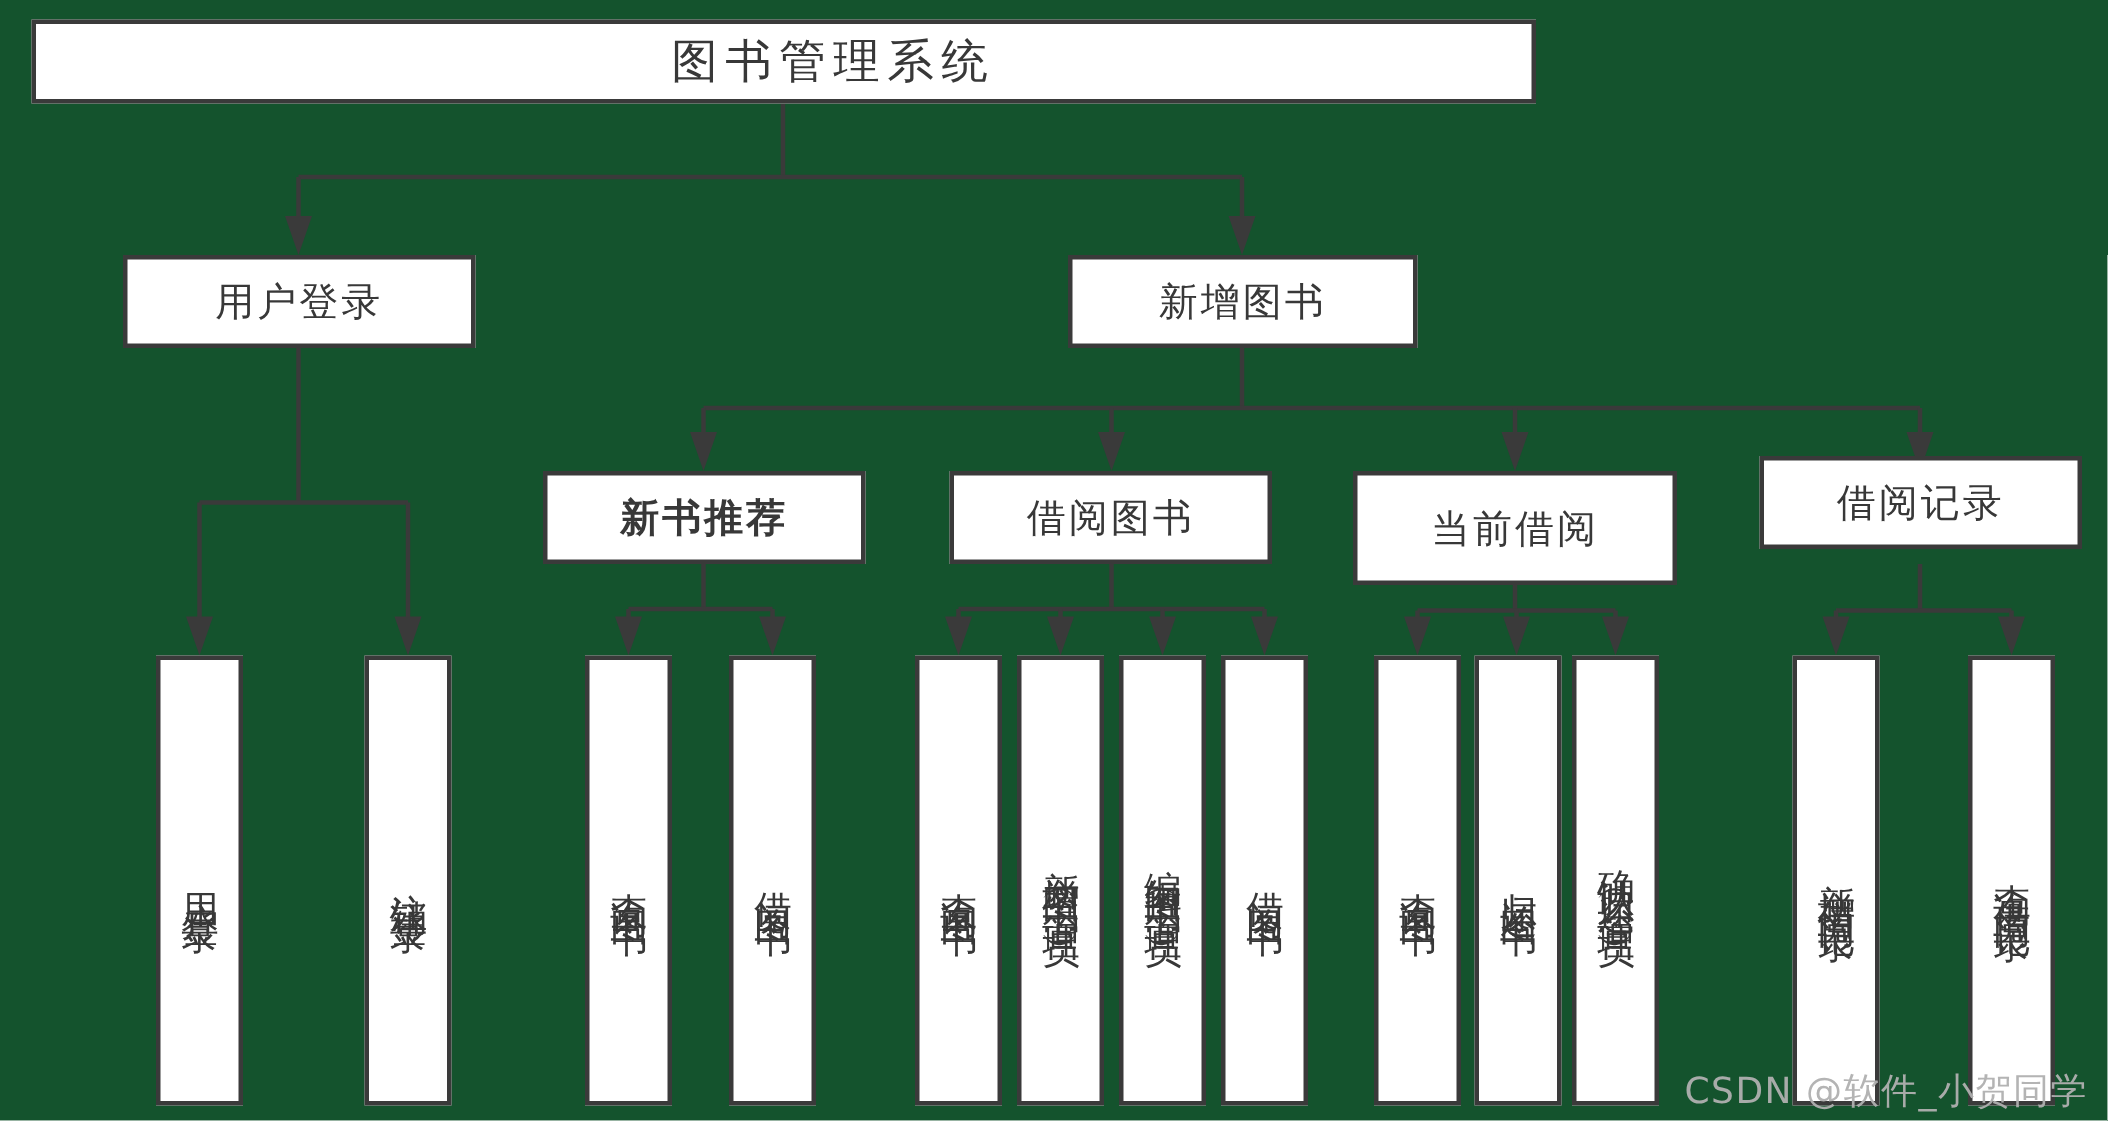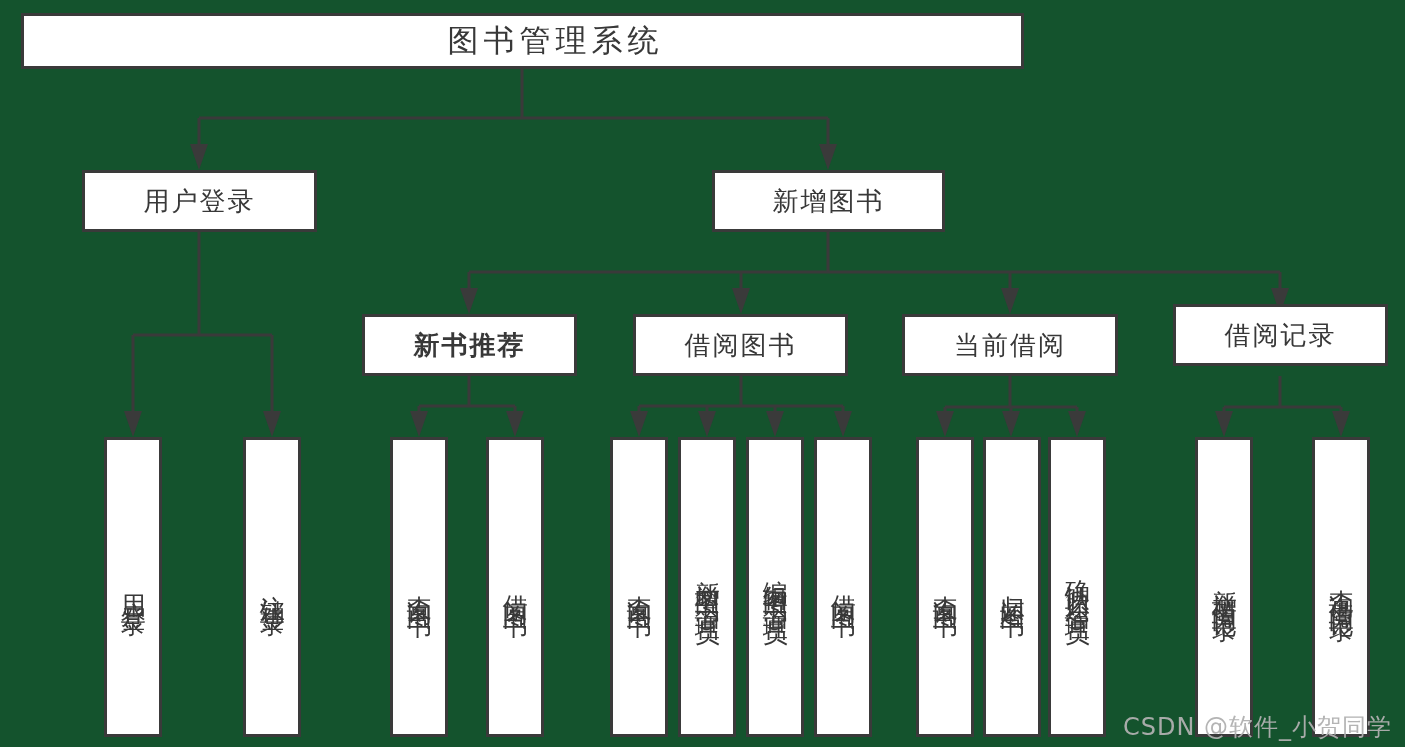--- a/index.html
+++ b/index.html
@@ -93,21 +93,21 @@
   <div class="box" style="left:712px;top:170px;width:233px;height:62px;">
     <span class="lv-label">新增图书</span>
   </div>
 
   <div class="box" style="left:362px;top:314px;width:215px;height:62px;font-weight:bold;">
     <span class="lv-label">新书推荐</span>
   </div>
   <div class="box" style="left:633px;top:314px;width:215px;height:62px;">
     <span class="lv-label">借阅图书</span>
   </div>
-  <div class="box" style="left:902px;top:314px;width:216px;height:62px;">
+  <div class="box" style="left:902px;top:314px;width:216px;height:76px;">
     <span class="lv-label">当前借阅</span>
   </div>
   <div class="box" style="left:1173px;top:304px;width:215px;height:62px;">
     <span class="lv-label">借阅记录</span>
   </div>
 
   <div class="box" style="left:104px;top:437px;width:58px;height:300px;">
     <span class="leaf-label">用户登录</span>
   </div>
   <div class="box" style="left:243px;top:437px;width:58px;height:300px;">

